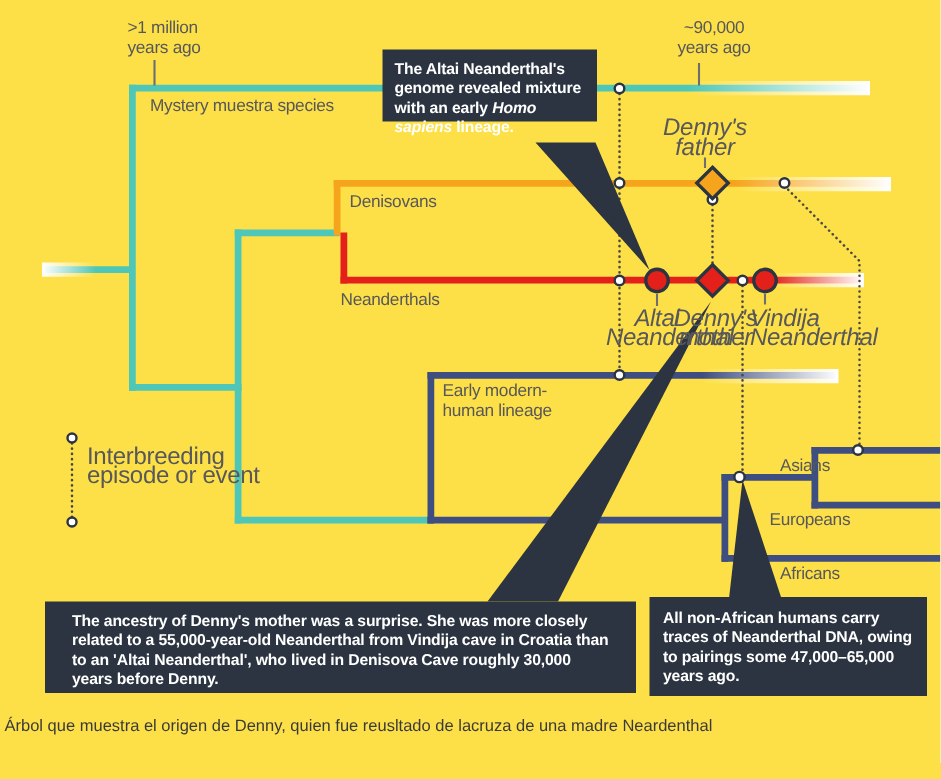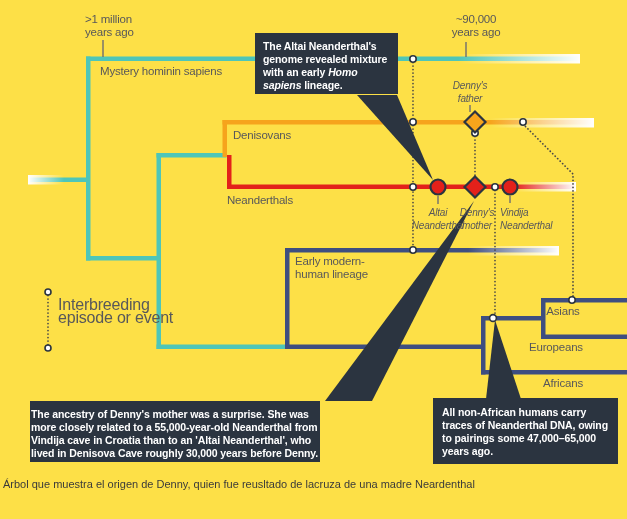--- a/index.html
+++ b/index.html
@@ -1,23 +1,23 @@
 <!DOCTYPE html>
 <html style="--teal: #4ec6b8; --orange: #f6a41c; --red: #e3211a; --blue: #3e4e80; --box: #2b3440; --dotted: #474747;"><head>
 <meta charset="utf-8">
 <style>
   html,body{margin:0;padding:0;background:#fff;}
   .stage{position:relative;width:627px;height:519px;background:#fde047;
          font-family:"Liberation Sans","DejaVu Sans",sans-serif;overflow:hidden;}
   .layer{position:absolute;left:0;top:0;}
   .lbl{position:absolute;color:#58585a;font-size:11.5px;line-height:13px;
        letter-spacing:-0.2px;white-space:nowrap;}
-  .lbl.it{font-style:italic;font-size:10px;line-height:12.5px;}
+  .lbl.it{font-style:italic;font-size:16px;line-height:12.5px;}
   .ctr{text-align:center;}
-  .rt{text-align:center;}
+  .rt{text-align:left;}
   .callout{position:absolute;background:var(--box,#2b3440);color:#ffffff;
            font-weight:bold;font-size:10.5px;line-height:1.24;
            padding:7px 8px;box-sizing:border-box;letter-spacing:-0.1px;}
   .caption{position:absolute;color:#3a3a3a;font-size:11px;line-height:21px;
            letter-spacing:0;}
   
   .st{fill:var(--teal);}   .so{fill:var(--orange);}
   .sr{fill:var(--red);}    .sb{fill:var(--blue);}
   .wedge{fill:var(--box);}
   .dot{stroke:var(--dotted);stroke-width:1.7;fill:none;
@@ -122,21 +122,21 @@
 
   <div class="lbl" style="left:85px;top:13px;">
     <div>&gt;1 million</div>
     <div>years ago</div>
   </div>
   <div class="lbl ctr" style="left:440px;top:13px;width:72px;">
     <div>~90,000</div>
     <div>years ago</div>
   </div>
 
-  <div class="lbl" style="left:100px;top:65px;">Mystery hominin sapiens</div>
+  <div class="lbl" style="left:100px;top:65px;">Mystery muestra species</div>
   <div class="lbl" style="left:233px;top:129px;">Denisovans</div>
   <div class="lbl" style="left:227px;top:194px;">Neanderthals</div>
   <div class="lbl" style="left:295px;top:255px;">
     <div>Early modern-</div>
     <div>human lineage</div>
   </div>
   <div class="lbl rt" style="left:520px;top:305px;width:86px;">Asians</div>
   <div class="lbl rt" style="left:513px;top:341px;width:86px;">Europeans</div>
   <div class="lbl rt" style="left:520px;top:377px;width:86px;">Africans</div>
 
@@ -156,23 +156,23 @@
     <div>Vindija</div>
     <div>Neanderthal</div>
   </div>
 
   <div class="lbl" style="left:58px;top:298px;font-size:16px;">
     <div>Interbreeding</div>
     <div>episode or event</div>
   </div>
 
 
-  <div class="callout" style="left:255px;top:33px;width:143px;height:61px;"><span>The Altai Neanderthal's genome revealed mixture with an early </span><i>Homo sapiens</i><span> lineage.</span></div>
+  <div class="callout" style="left:255px;top:33px;width:143px;height:48px;"><span>The Altai Neanderthal's genome revealed mixture with an early </span><i>Homo sapiens</i><span> lineage.</span></div>
 
-  <div class="callout" style="left:30px;top:401px;width:290px;height:61px;padding:7px 1px;">The ancestry of Denny's mother was a surprise. She was more closely related to a 55,000-year-old Neanderthal from Vindija cave in Croatia than to an 'Altai Neanderthal', who lived in Denisova Cave roughly 30,000 years before Denny.</div>
+  <div class="callout" style="left:30px;top:401px;width:394px;height:61px;padding:7px 18px;">The ancestry of Denny's mother was a surprise. She was more closely related to a 55,000-year-old Neanderthal from Vindija cave in Croatia than to an 'Altai Neanderthal', who lived in Denisova Cave roughly 30,000 years before Denny.</div>
 
   <div class="callout" style="left:433px;top:398px;width:185px;height:66px;padding:8px 9px;">All non-African humans carry traces of Neanderthal DNA, owing to pairings some 47,000–65,000 years ago.</div>
 
   <div class="caption" style="left:3px;top:474px;width:621px;">
     <div>Árbol que muestra el origen de Denny, quien fue reusltado de lacruza de una madre Neardenthal</div>
   </div>
 
 </div>
 
 </body></html>

